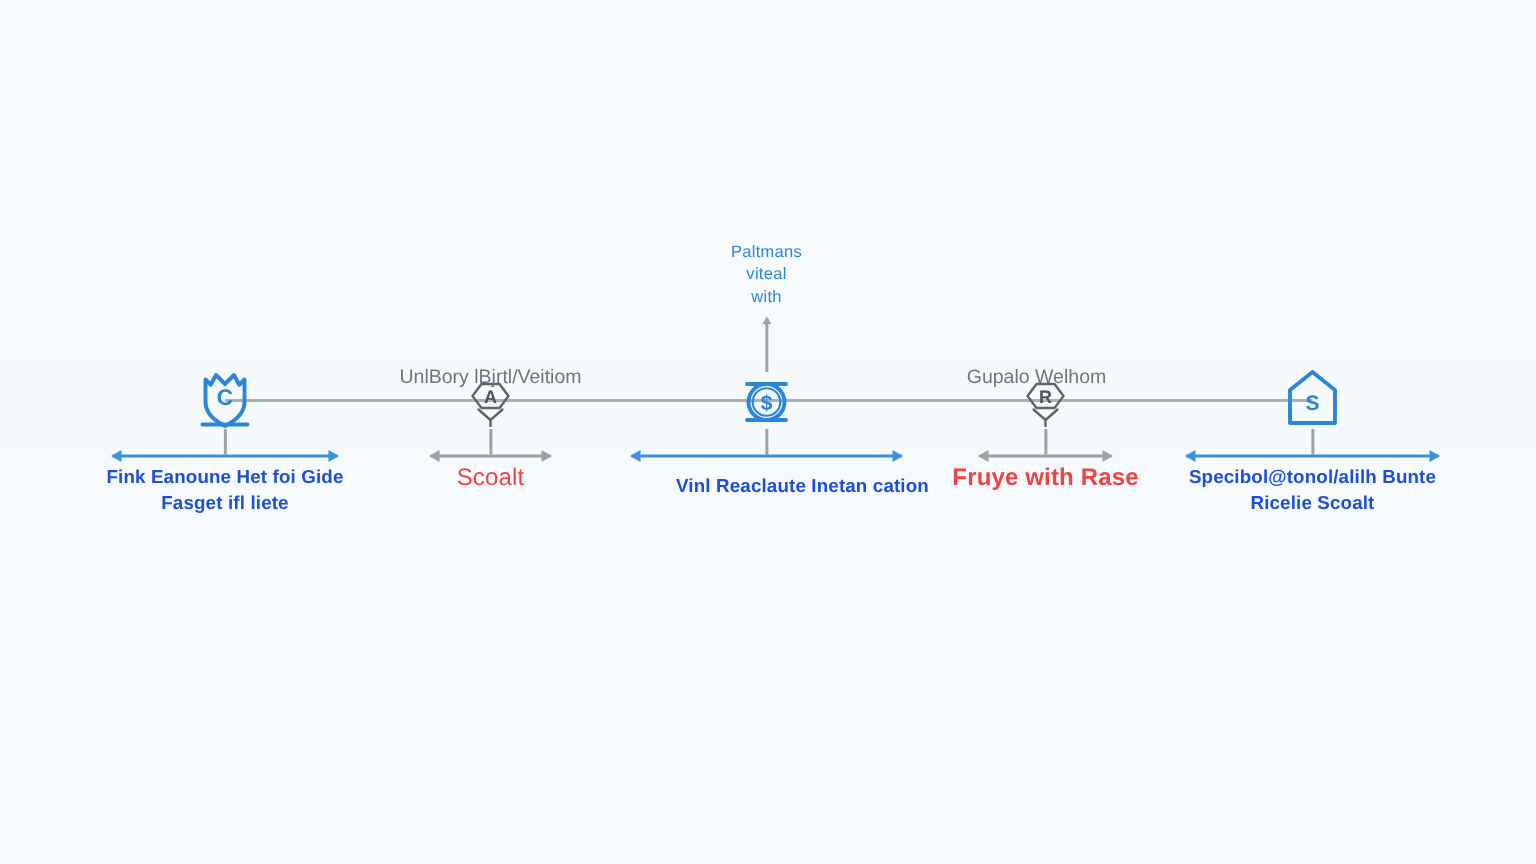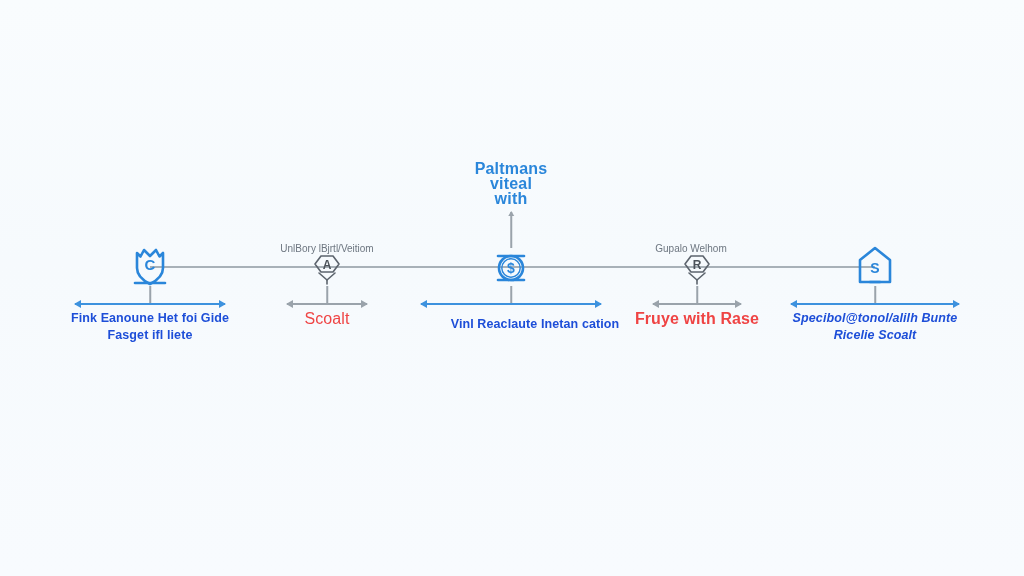--- a/index.html
+++ b/index.html
@@ -32,23 +32,23 @@
     top:266px;
     display:flex;align-items:center;justify-content:center;
   }
   .icon-wrap svg{display:block;}
 
   
   .top-label{
     position:absolute;
     transform:translateX(-50%);
     text-align:center;
-    font-size:16px;
+    font-size:11px;
     line-height:15px;
-    font-weight:bold;
+    font-weight:normal;
     color:#2a86da;
     letter-spacing:.2px;
     white-space:nowrap;
   }
   .top-stem{
     position:absolute;
     width:1.5px;
     background:#9aa3ab;
     transform:translateX(-50%);
   }
@@ -59,21 +59,21 @@
     border-left:3.5px solid transparent;
     border-right:3.5px solid transparent;
     border-bottom:5px solid #9aa3ab;
   }
 
   
   .spine-label{
     position:absolute;
     transform:translateX(-50%);
     top:243px;
-    font-size:10px;
+    font-size:13px;
     color:#6d7680;
     white-space:nowrap;
     text-align:center;
   }
 
   
   .drop{
     position:absolute;
     width:1.5px;
     background:#9aa3ab;
@@ -213,18 +213,18 @@
           <path d="M23 8 L38 20 L38 42 L8 42 L8 20 Z" fill="none" stroke="#2a86da" stroke-width="2.6" stroke-linejoin="round" stroke-linecap="round"></path>
           <text x="23" y="33" text-anchor="middle" font-size="14" font-family="&quot;Liberation Sans&quot;, sans-serif" font-weight="bold" fill="#2a86da">S</text>
           <line x1="18" y1="42" x2="28" y2="42" stroke="#2a86da" stroke-width="2.6" stroke-linecap="round"></line>
         </svg>
       </div>
       <div class="drop" style="left: 875px; top: 286px; height: 17px;"></div>
       <div class="span-bar accent" style="left: 875px; top: 303px; width: 168px;">
         <span class="head left"></span>
         <span class="head right"></span>
       </div>
-      <div class="caption" style="left: 875px; top: 310px; font-style: italic;">
+      <div class="caption" style="left: 875px; top: 310px;">
         <span class="cap-line">Specibol@tonol/alilh Bunte</span>
         <span class="cap-line">Ricelie Scoalt</span>
       </div>
     </div>
 </div>
 
 </body></html>

